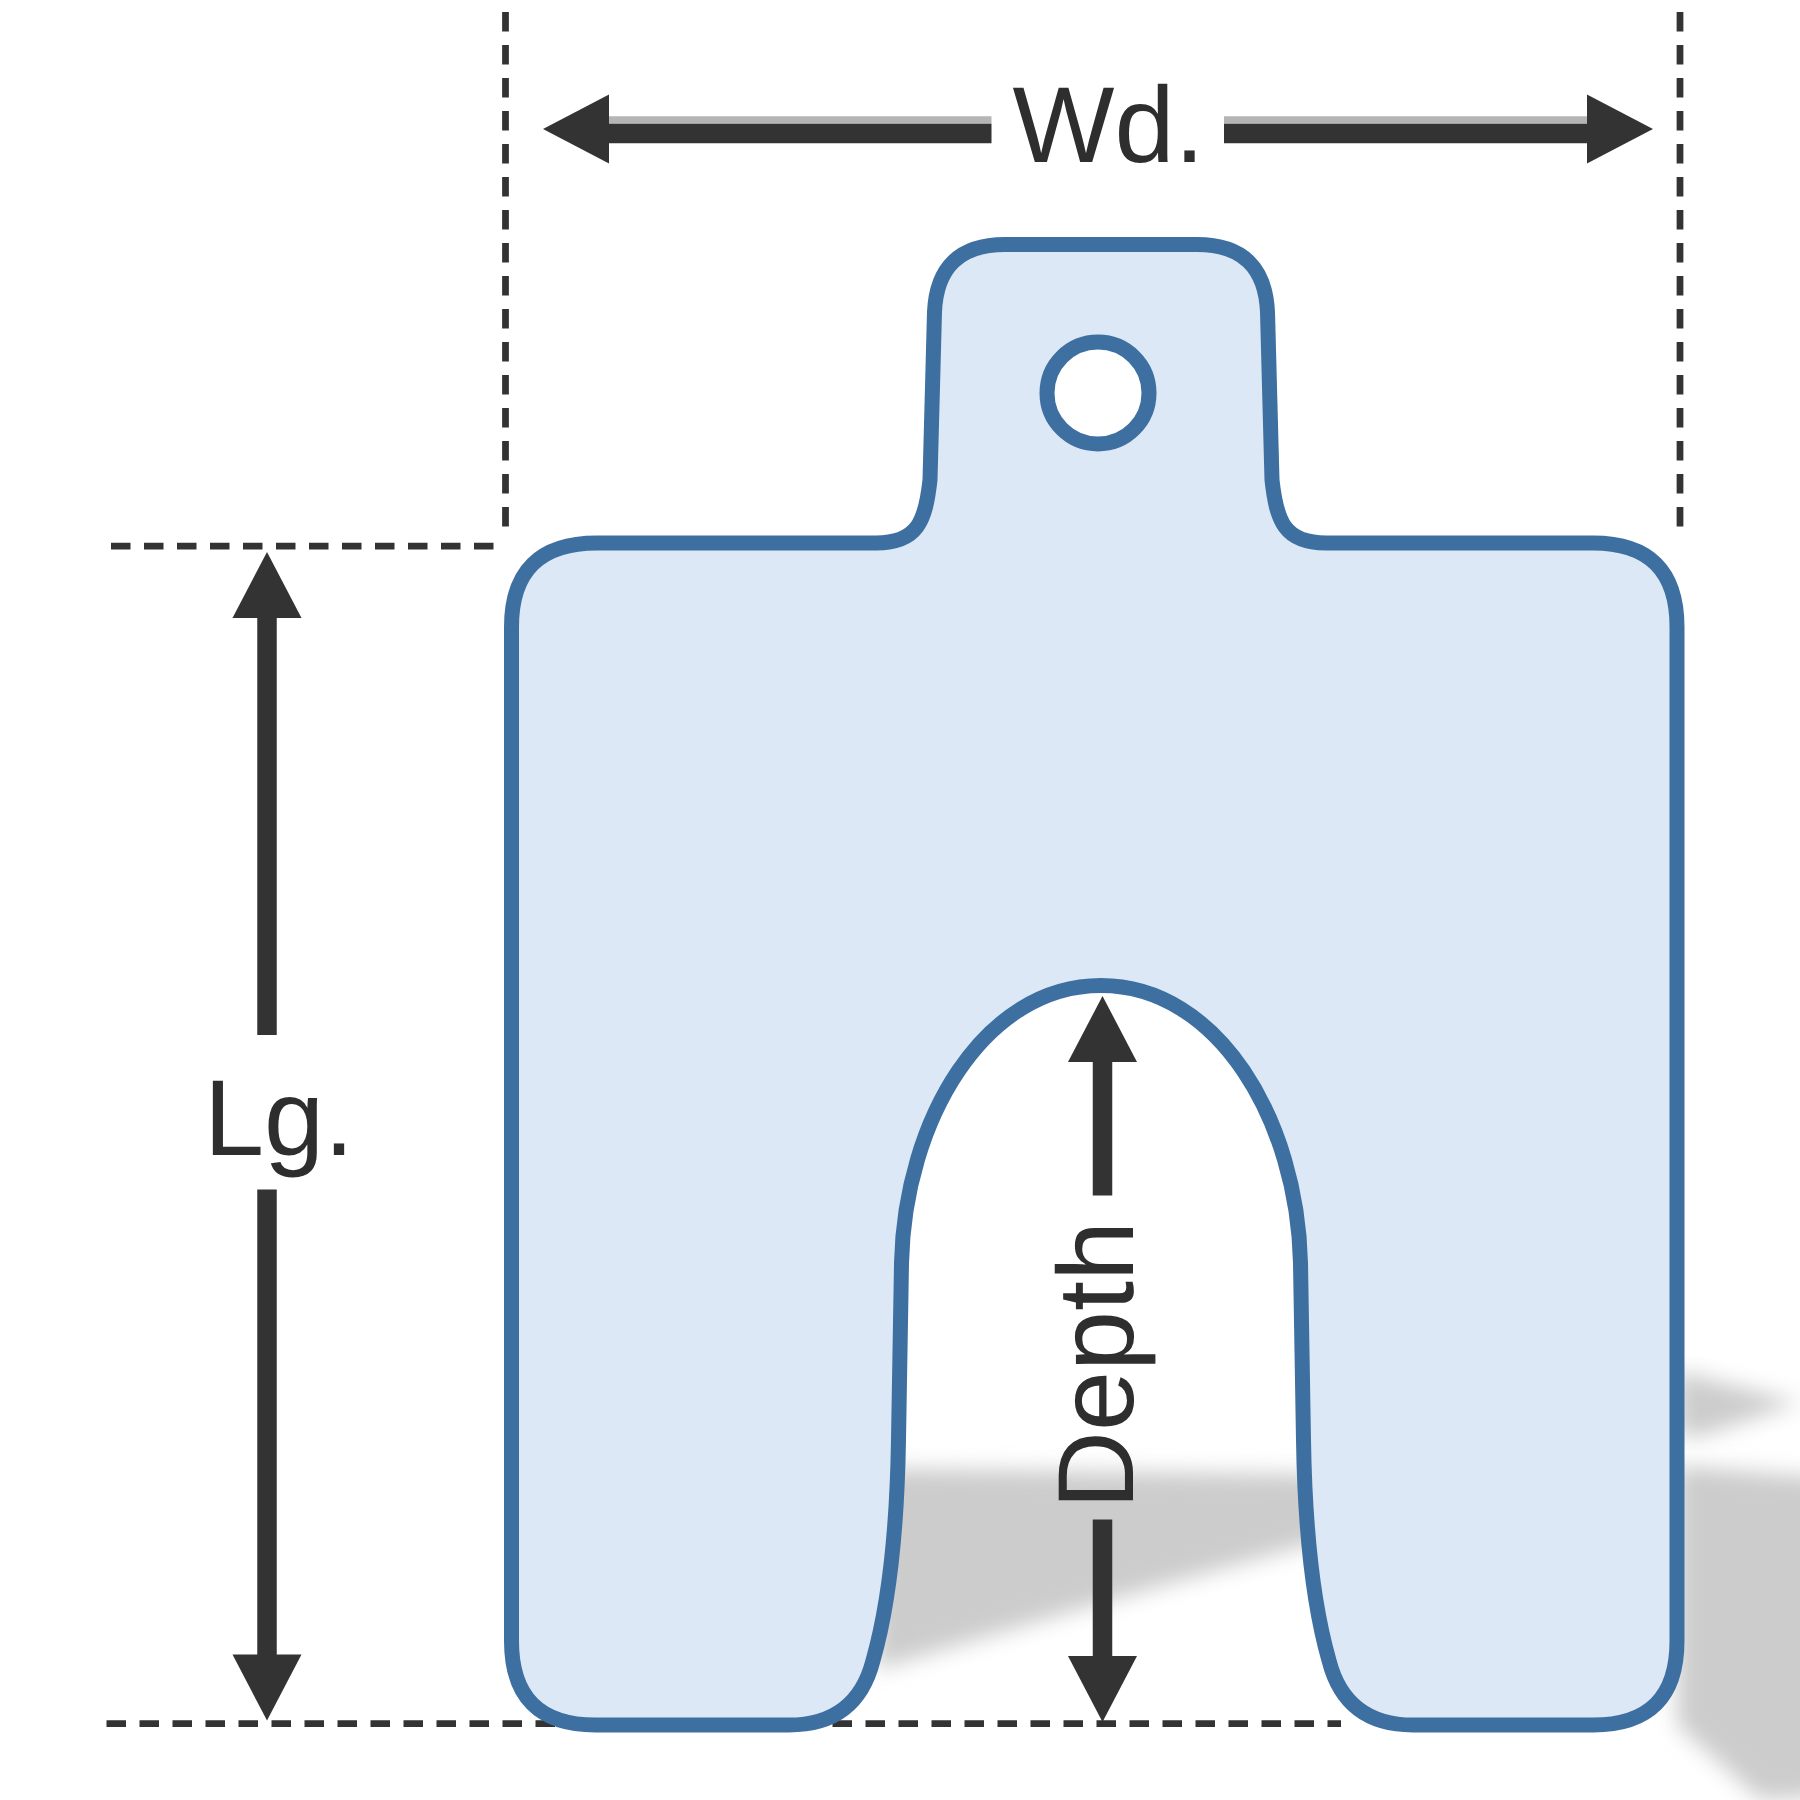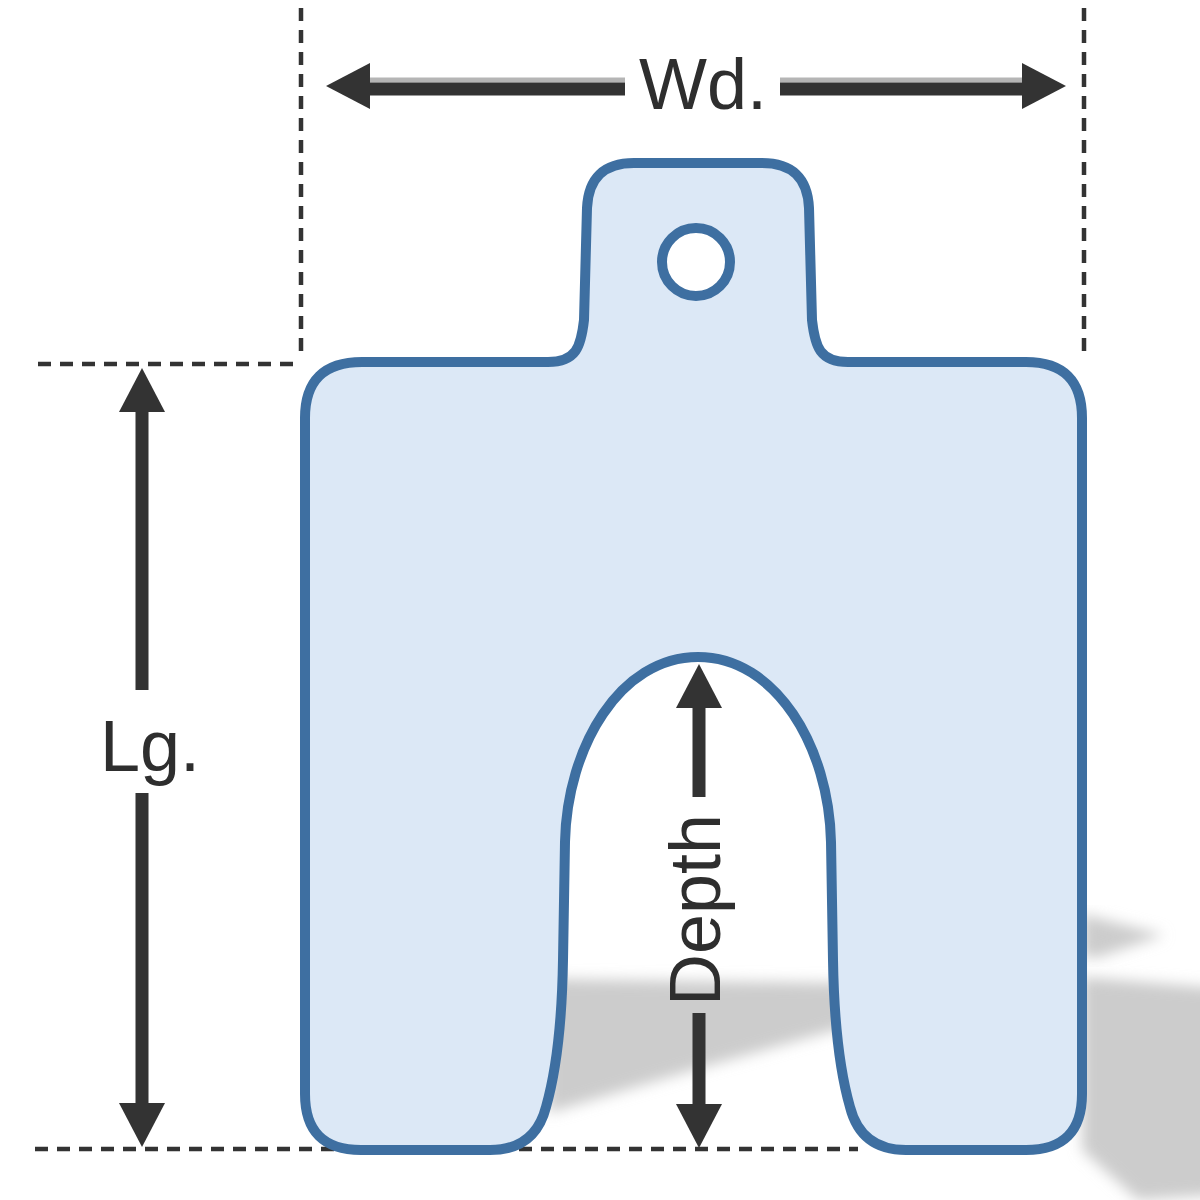--- a/index.html
+++ b/index.html
@@ -4,21 +4,21 @@
 <style>
   html, body {
     margin: 0;
     padding: 0;
     background: var(--background, #ffffff);
     width: 1200px;
     height: 1200px;
     overflow: hidden;
     font-family: "Liberation Sans", sans-serif;
   }
-  #stage { width: 1036px; height: 1200px; }
+  #stage { width: 1036px; height: 1200px; padding-left: 36px; }
   svg { display: block; }
 
   .shadow-part { fill: var(--shadow, #cccccc); }
   .soft-blur  { filter: url(#softBlur); }
 
   .dash-line {
     stroke: var(--annotation, #333333);
     stroke-width: 4.5;
     stroke-dasharray: 13 9;
     fill: none;

